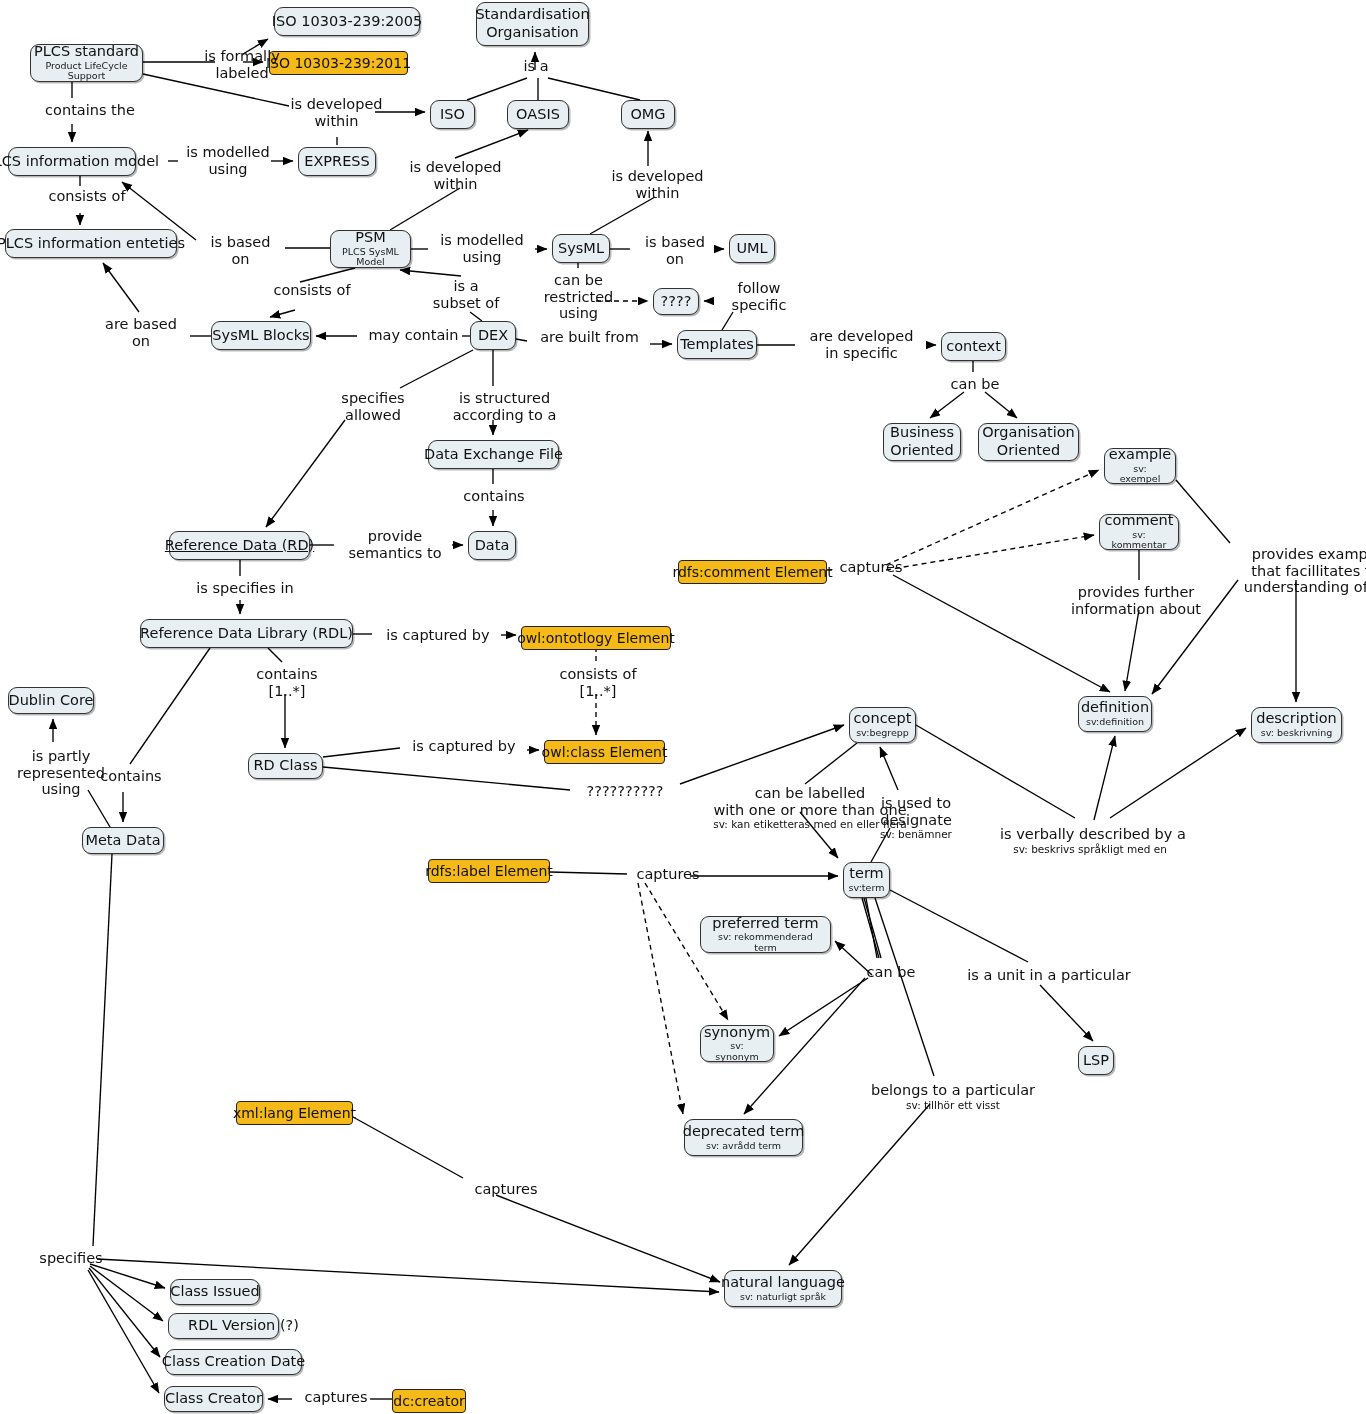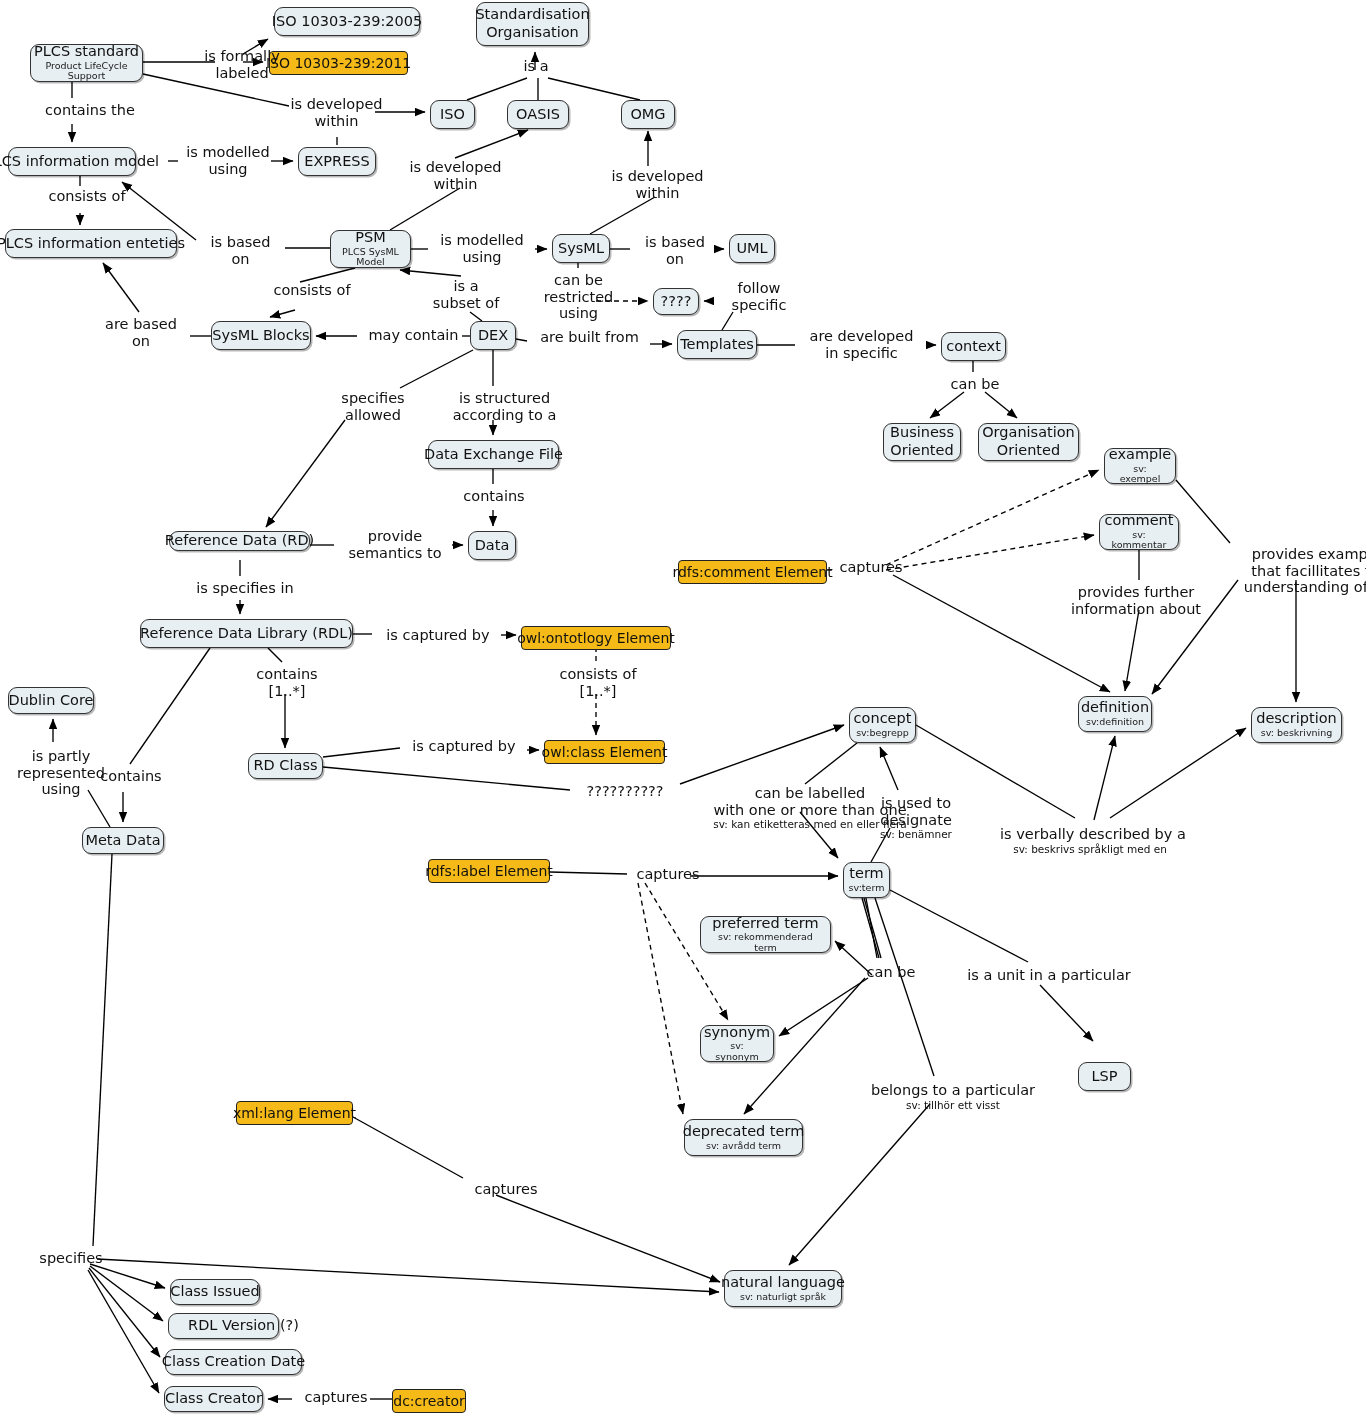--- a/index.html
+++ b/index.html
@@ -297,21 +297,21 @@
         <div style="white-space: pre;">Data Exchange File</div>
       </div>
       <div class="node" style="left: 1104px; top: 448px; width: 72px; height: 36px;">
         <div style="white-space: pre;">example</div>
         <div class="sv">sv: exempel</div>
       </div>
       <div class="node" style="left: 1099px; top: 514px; width: 80px; height: 36px;">
         <div style="white-space: pre;">comment</div>
         <div class="sv">sv: kommentar</div>
       </div>
-      <div class="node" style="left: 169px; top: 531px; width: 141px; height: 20px;">
+      <div class="node" style="left: 169px; top: 531px; width: 141px; height: 29px; text-decoration: underline;">
         <div style="white-space: pre;">Reference Data (RD)</div>
       </div>
       <div class="node" style="left: 468px; top: 531px; width: 48px; height: 29px;">
         <div style="white-space: pre;">Data</div>
       </div>
       <div class="node" style="left: 140px; top: 619px; width: 213px; height: 29px;">
         <div style="white-space: pre;">Reference Data Library (RDL)</div>
       </div>
       <div class="node" style="left: 8px; top: 687px; width: 86px; height: 27px;">
         <div style="white-space: pre;">Dublin Core</div>
@@ -339,21 +339,21 @@
         <div class="sv">sv:term</div>
       </div>
       <div class="node" style="left: 700px; top: 916px; width: 131px; height: 37px;">
         <div style="white-space: pre;">preferred term</div>
         <div class="sv">sv: rekommenderad term</div>
       </div>
       <div class="node" style="left: 700px; top: 1025px; width: 74px; height: 37px;">
         <div style="white-space: pre;">synonym</div>
         <div class="sv">sv: synonym</div>
       </div>
-      <div class="node" style="left: 1078px; top: 1046px; width: 53px; height: 29px; margin-top: 16px;">
+      <div class="node" style="left: 1078px; top: 1046px; width: 36px; height: 29px;">
         <div style="white-space: pre;">LSP</div>
       </div>
       <div class="node" style="left: 684px; top: 1119px; width: 119px; height: 37px;">
         <div style="white-space: pre;">deprecated term</div>
         <div class="sv">sv: avrådd term</div>
       </div>
       <div class="node" style="left: 170px; top: 1279px; width: 90px; height: 26px;">
         <div style="white-space: pre;">Class Issued</div>
       </div>
       <div class="node" style="left: 724px; top: 1270px; width: 118px; height: 37px;">

